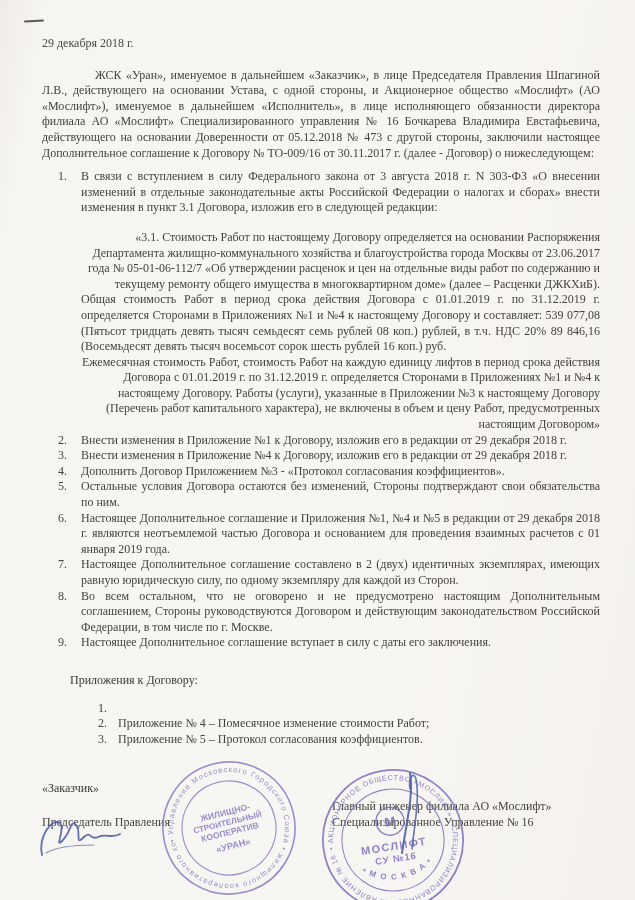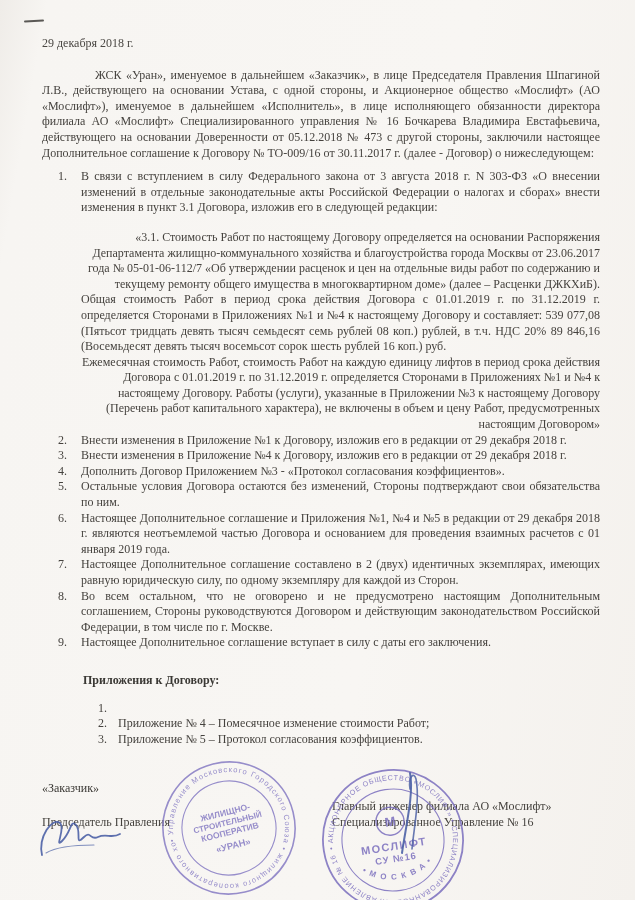--- a/index.html
+++ b/index.html
@@ -20,21 +20,21 @@
   .doc-header .line3{font-weight:normal;}
   .date-row{text-align:left;color:#4a4743;}
   p.intro{margin:16px 0 0 0;text-indent:53px;text-align:justify;}
   .clauses{margin:8px 0 0 16px;}
   .clause{display:flex;margin:0;}
   .clause .n{flex:none;width:23px;}
   .clause .t{flex:1;text-align:justify;}
   .clause .t .sub{display:block;text-align:right;margin:0;}
   .clause .t .sub.first{margin-top:14px;}
   .clause .t .sub.just{text-align:justify;}
-  .atts-heading{font-weight:bold;color:#3a3834;margin:22px 0 0 41px;}
+  .atts-heading{font-weight:normal;color:#3a3834;margin:22px 0 0 28px;}
   .atts{margin:12px 0 0 56px;}
   .att{display:flex;}
   .att .n{flex:none;width:20px;}
   .signatures{position:relative;margin-top:34px;display:flex;}
   .sig-col{position:relative;}
   .sig-col.left{width:290px;}
   .sig-col.right{width:268px;}
   .party{font-weight:normal;color:#3a3834;}
   .role{margin-top:18px;}
   .role2{margin-top:0;}

